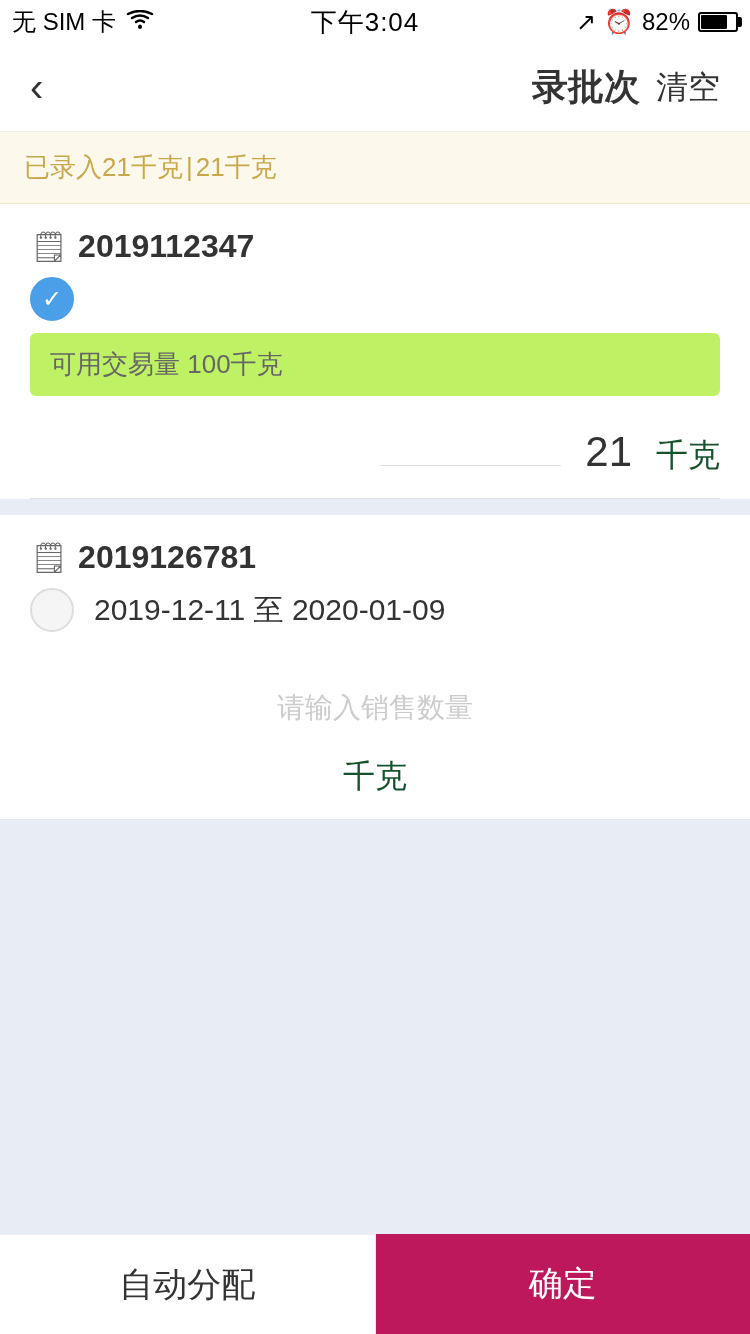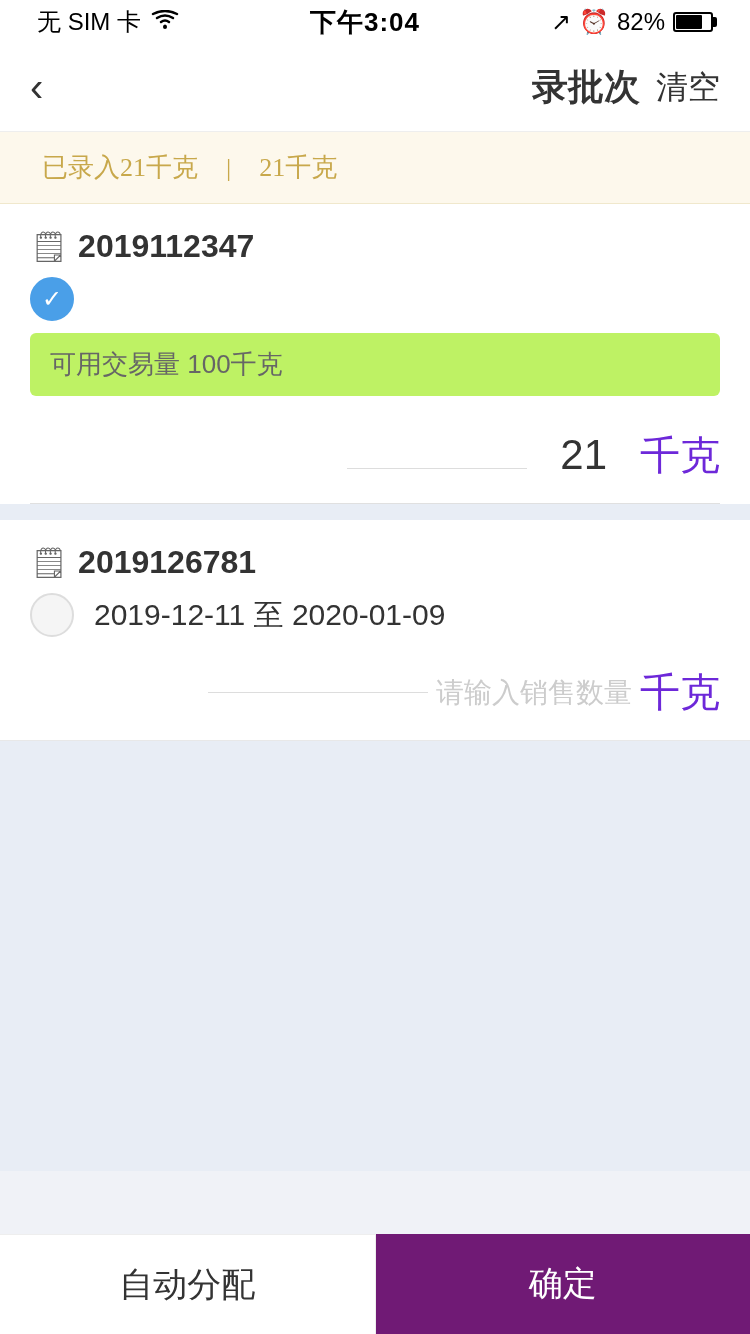--- a/index.html
+++ b/index.html
@@ -14,32 +14,32 @@
     }
 
     
     .status-bar {
       width: 750px;
       height: 44px;
       background: #fff;
       display: flex;
       align-items: center;
       justify-content: space-between;
-      padding: 0 37px;
+      padding: 0 12px;
       font-size: 24px;
       color: #000;
     }
     .status-left {
       display: flex;
       align-items: center;
       gap: 10px;
     }
     .status-center {
       font-size: 26px;
-      font-weight: 700;
+      font-weight: 400;
       letter-spacing: 1px;
     }
     .status-right {
       display: flex;
       align-items: center;
       gap: 8px;
       font-size: 24px;
     }
     .battery-icon {
       display: inline-block;
@@ -99,26 +99,25 @@
       font-size: 32px;
       color: #333;
       cursor: pointer;
       width: 80px;
       text-align: right;
     }
 
     
     .summary-bar {
       background: #fdf8ec;
-      padding: 18px 42px;
-      display: flex;
-      align-items: center;
-      gap: 28px;
+      padding: 18px 24px;
+      display: flex;
+      align-items: center;
+      gap: 3px;
       border-bottom: 1px solid #f0e8cc;
-      font-family: Liberation Serif, serif;
     }
     .summary-label {
       color: #c8a84b;
       font-size: 26px;
     }
     .summary-divider {
       color: #c8a84b;
       font-size: 26px;
     }
     .summary-value {
@@ -177,30 +176,30 @@
     }
     .available-qty-box {
       margin: 0 30px 16px 30px;
       background: #bef264;
       border-radius: 6px;
       padding: 14px 20px;
       font-size: 26px;
       color: #666;
     }
     .qty-unit {
-      font-size: 40px;
-      color: #6d28d9;
+      font-size: 32px;
+      color: #14532d;
     }
 
     .qty-display-row {
       padding: 16px 30px 20px 30px;
       display: flex;
       align-items: baseline;
       justify-content: flex-end;
-      gap: 33px;
+      gap: 24px;
       text-align: right;
     }
     .qty-value {
       font-size: 42px;
       color: #333;
       font-weight: 400;
     }
     .qty-underline-filled {
       width: 180px;
       border-bottom: 1.5px solid #ddd;
@@ -222,22 +221,23 @@
     .second-card {
       background: #fff;
     }
 
     
     .placeholder-row {
       padding: 16px 30px 20px 30px;
       display: flex;
       align-items: center;
       justify-content: flex-end;
-      gap: 8px;
+      gap: 28px;
       border-bottom: 1px solid #e8e8e8;
+      flex-direction: column;
     }
     .placeholder-text {
       font-size: 28px;
       color: #ccc;
     }
     .placeholder-underline {
       flex: 1;
       max-width: 220px;
       border-bottom: 1.5px solid #ddd;
     }
@@ -263,21 +263,21 @@
       align-items: center;
       justify-content: center;
       font-size: 34px;
       color: #333;
       cursor: pointer;
       border-top: 1px solid #eee;
       border-right: 1px solid #eee;
     }
     .btn-confirm {
       flex: 1;
-      background: #701a75;
+      background: #be185d;
       display: flex;
       align-items: center;
       justify-content: center;
       font-size: 34px;
       color: #fff;
       cursor: pointer;
     }
   </style>
 </head>
 <body>

